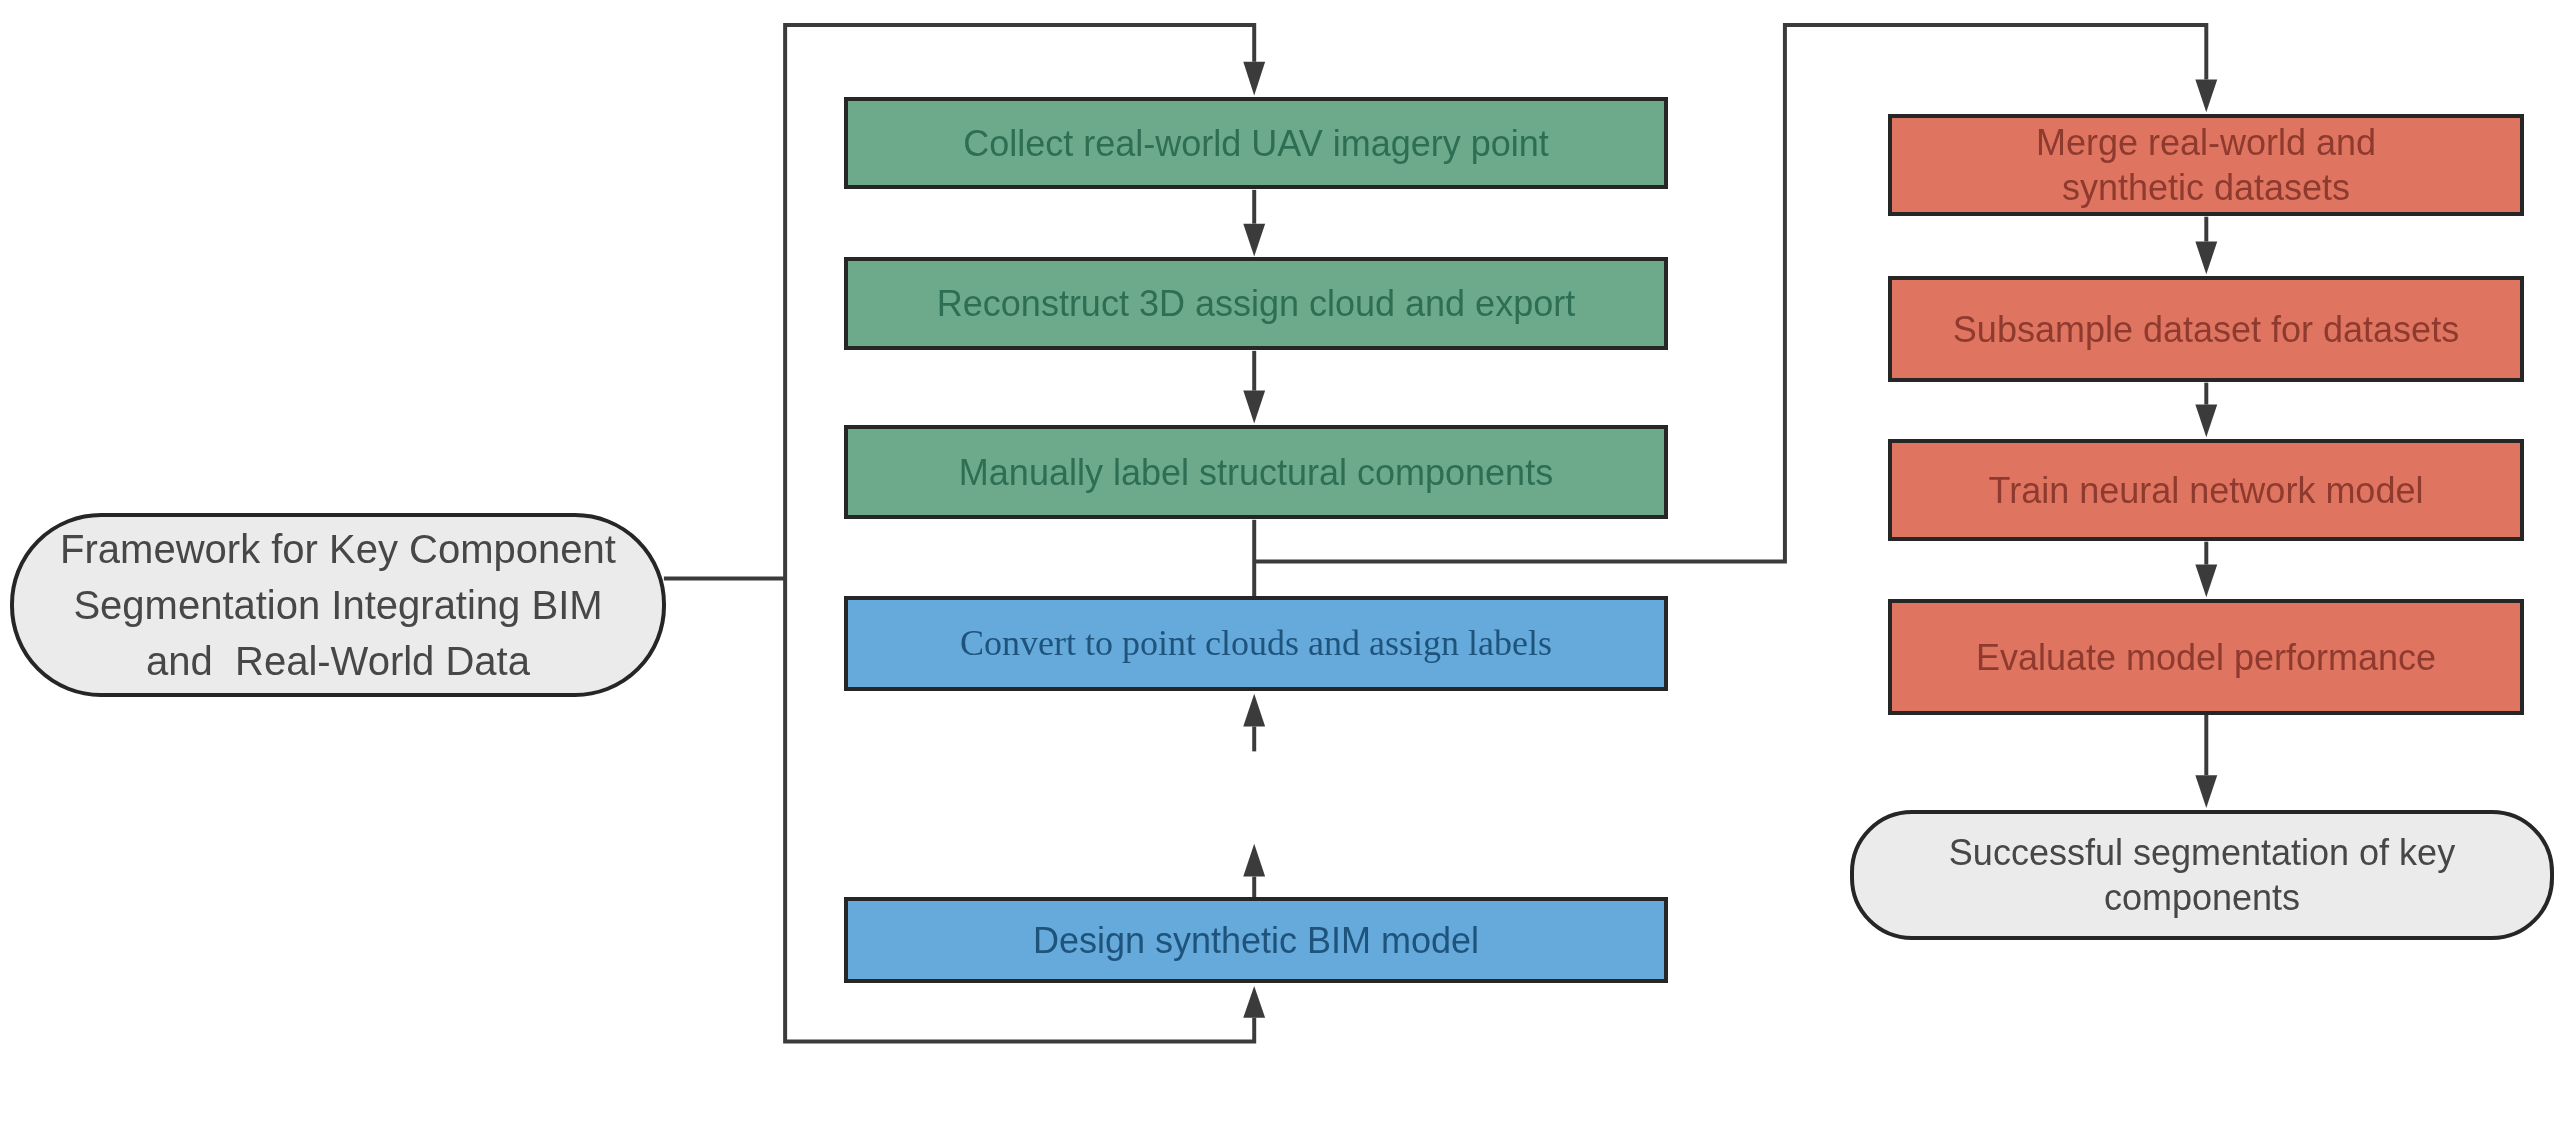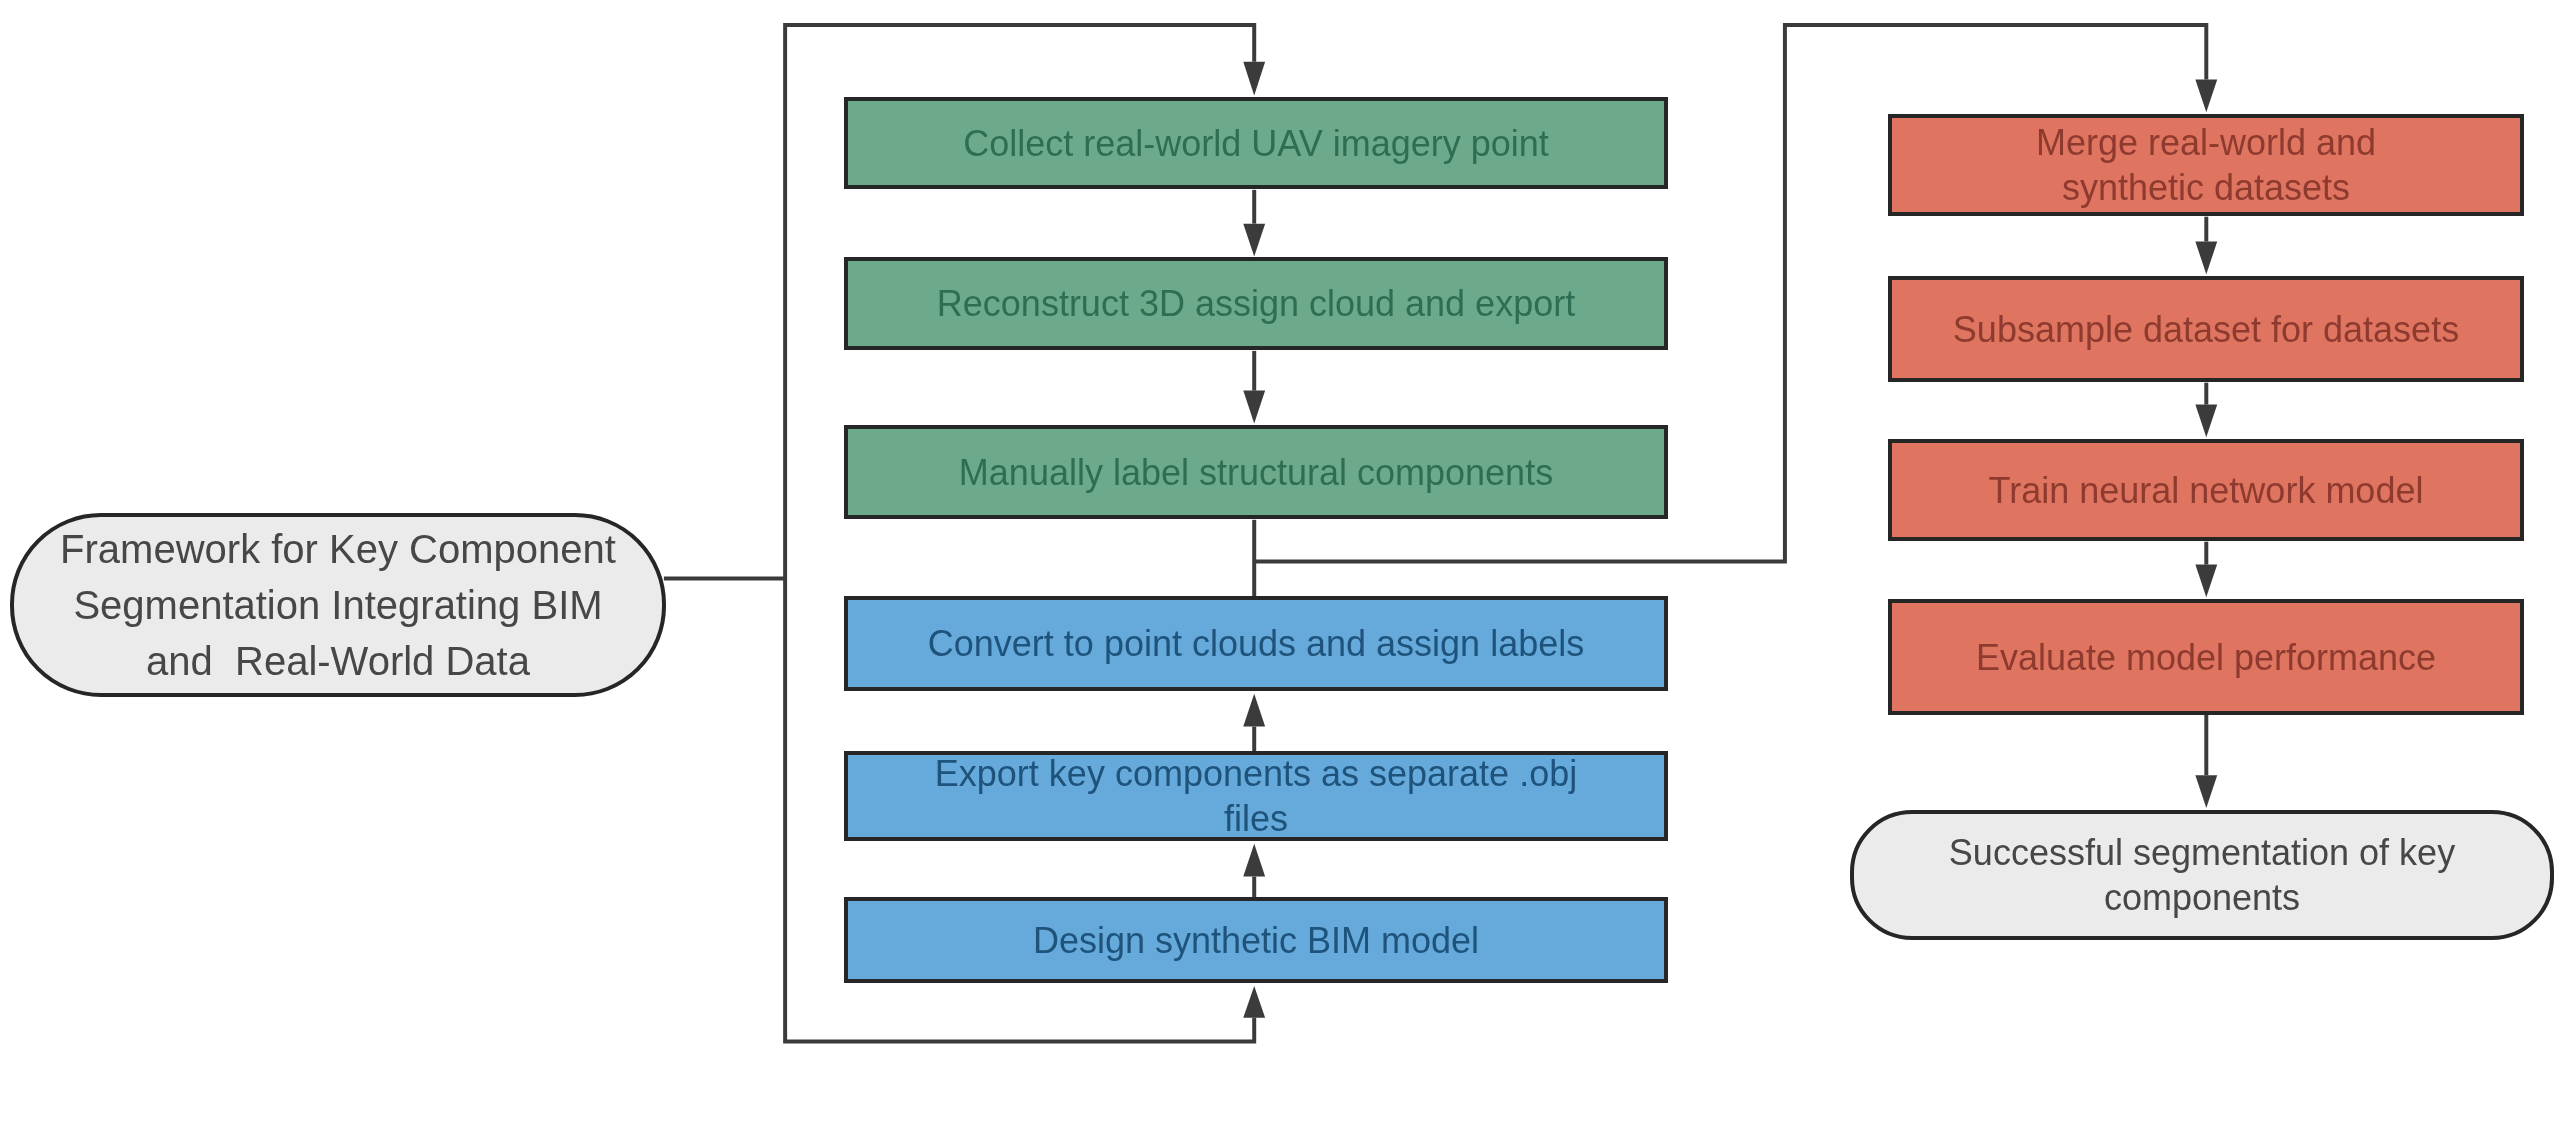--- a/index.html
+++ b/index.html
@@ -34,21 +34,21 @@
     font-size:40px;line-height:1.4;
   }
   .node.end{
     left:1850px;top:810px;width:704px;height:130px;border-radius:62px;
   }
   
   .mid{left:844px;width:824px;}
   .g1{top:97px;height:92px;}
   .g2{top:257px;height:93px;}
   .g3{top:425px;height:94px;}
-  .b1{top:596px;height:95px;}
+  .b1{top:596px;height:95px;font-family:Liberation Serif, serif;}
   .b2{top:751px;height:90px;}
   .b3{top:897px;height:86px;}
   
   .right{left:1888px;width:636px;}
   .r1{top:114px;height:102px;}
   .r2{top:276px;height:106px;}
   .r3{top:439px;height:102px;}
   .r4{top:599px;height:116px;}
   .connectors polyline,.connectors line{
     fill:none;stroke:var(--line);stroke-width:4;
@@ -100,22 +100,20 @@
 
   <div class="node start terminal">Framework for Key Component
 Segmentation Integrating BIM
 and  Real-World Data</div>
 
   <div class="node step green mid g1">Collect real-world UAV imagery point</div>
   <div class="node step green mid g2">Reconstruct 3D assign cloud and export</div>
   <div class="node step green mid g3">Manually label structural components</div>
 
   <div class="node step blue mid b1">Convert to point clouds and assign labels</div>
-  <div class="node step blue mid b2">Export key components as separate .obj
-files</div>
   <div class="node step blue mid b3">Design synthetic BIM model</div>
 
   <div class="node step red right r1">Merge real-world and
 synthetic datasets</div>
   <div class="node step red right r2">Subsample dataset for datasets</div>
   <div class="node step red right r3">Train neural network model</div>
   <div class="node step red right r4">Evaluate model performance</div>
 
   <div class="node end terminal">Successful segmentation of key
 components</div>

